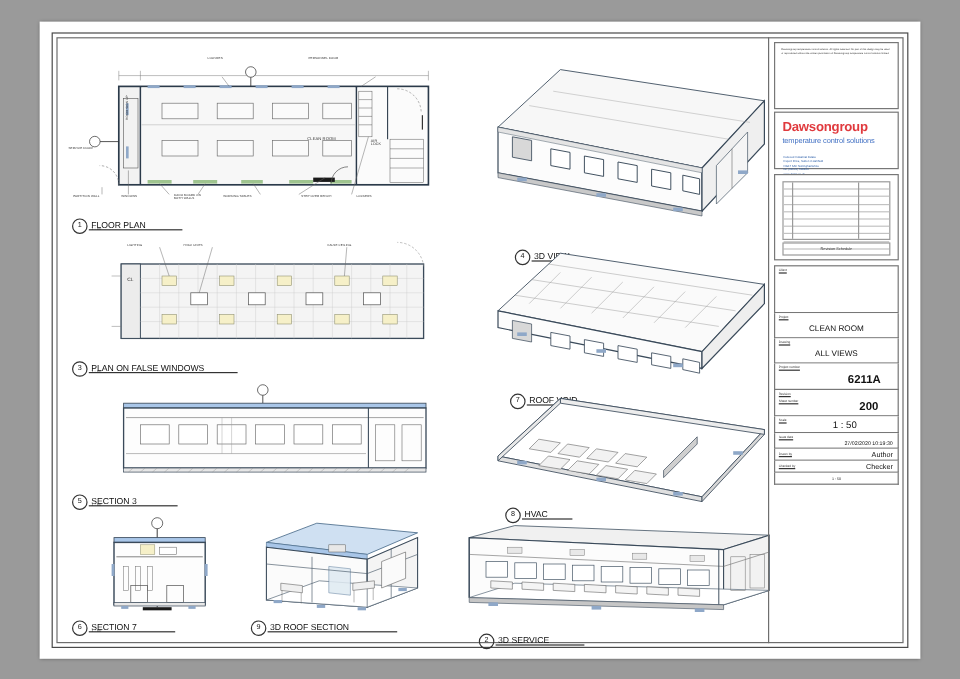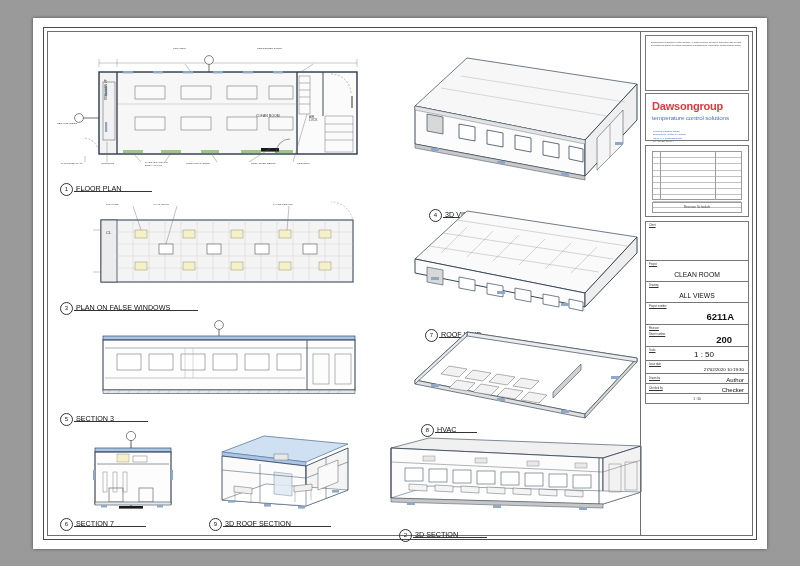--- a/index.html
+++ b/index.html
@@ -545,21 +545,21 @@
         <line x1="28" y1="30" x2="28" y2="80" stroke="#3a4a5a" stroke-width=".9"></line>
 
         <polygon points="28,80 240,86 240,90 28,84" fill="#c6c6c6" stroke="#3a4a5a" stroke-width=".5"></polygon>
         <rect x="44" y="84" width="8" height="3" fill="#8fa8c8"></rect>
         <rect x="130" y="87" width="8" height="3" fill="#8fa8c8"></rect>
         <rect x="216" y="89" width="8" height="3" fill="#8fa8c8"></rect>
       </svg>
     </div>
 
     <div class="vlabel" style="left:366px;top:508px;">
-      <span class="vnum">2</span><span class="vtxt">3D SECTION</span>
+      <span class="vnum">2</span><span class="vtxt">3D SERVICE</span>
       <div class="vrule" style="width:74px;"></div>
     </div>
 
     <div class="tb">
 
       <div class="tb-box copy">
         <p>Dawsongroup temperature control solution. All rights reserved. No part of this design may be used or reproduced without the written permission of Dawsongroup temperature control solution limited.</p>
       </div>
 
       <div class="tb-box logo">

